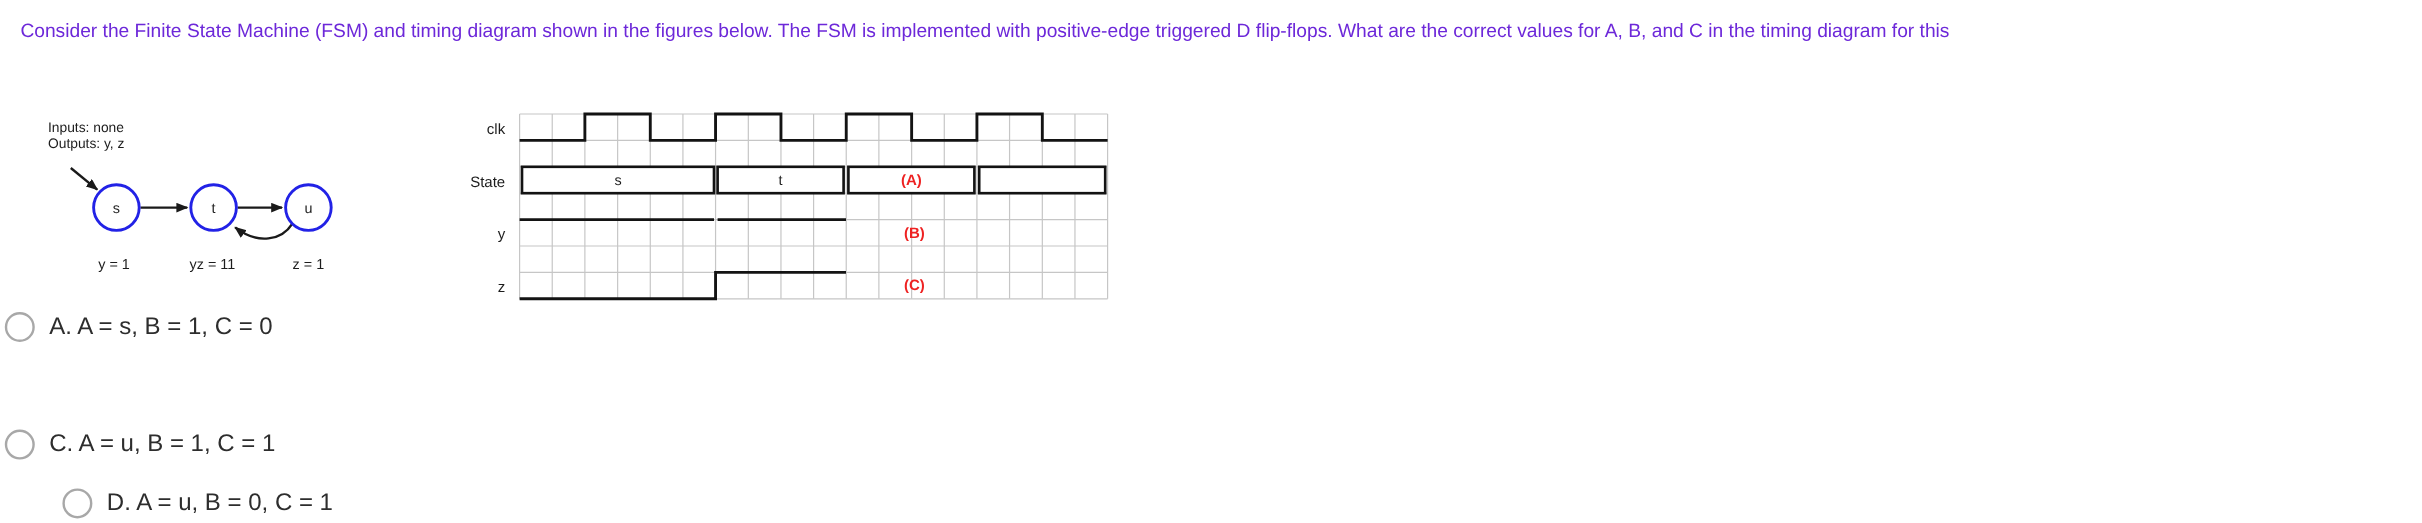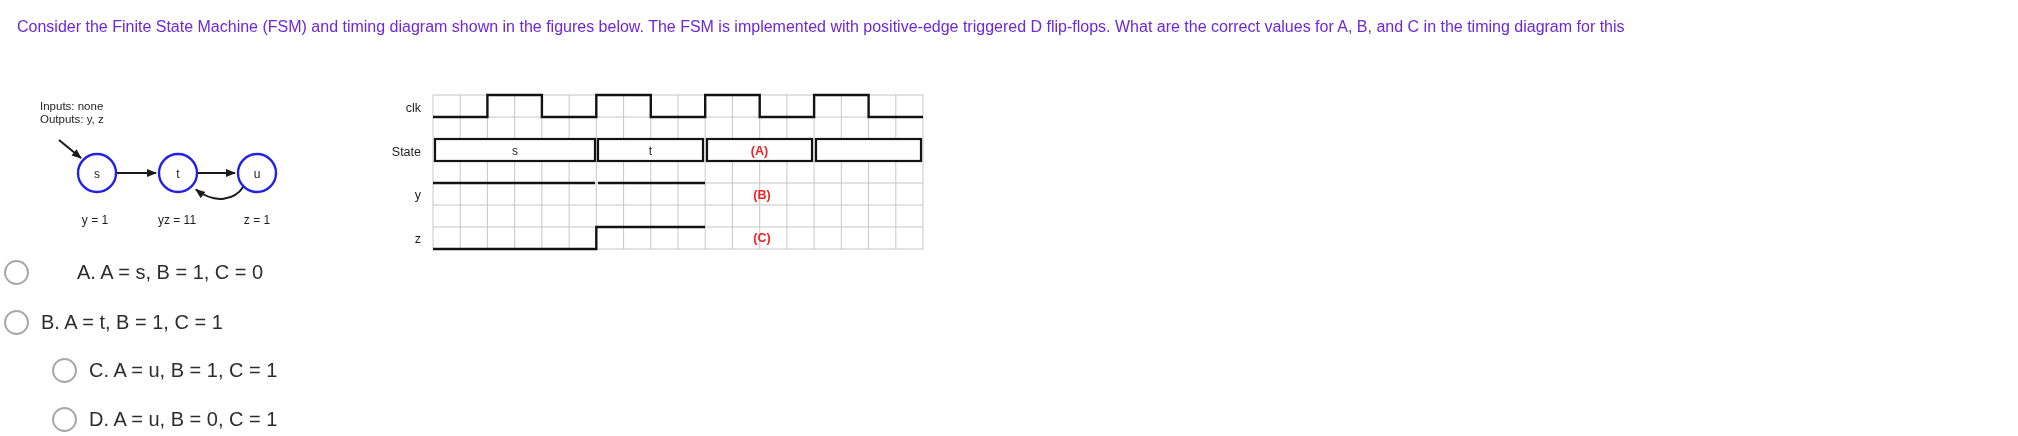--- a/index.html
+++ b/index.html
@@ -85,29 +85,25 @@
     <text class="fig-label" x="260.5" y="69.5" text-anchor="middle">t</text>
     <text class="red-label" x="369.5" y="69.5" text-anchor="middle">(A)</text>
 
     <path class="wave" d="M43 98H205M208 98H315"></path>
     <text class="red-label" x="372" y="113.5" text-anchor="middle">(B)</text>
 
     <path class="wave" d="M43 164H206.3V142H315"></path>
     <text class="red-label" x="372" y="156.5" text-anchor="middle">(C)</text>
   </svg>
 
-  <div class="option" style="top:259px;gap:36px;">
+  <div class="option" style="top:259px;">
     <div class="radio"></div>
     <div class="option-text">A. A = s, B = 1, C = 0</div>
   </div>
-  <div class="option" style="top:308.5px;">
-    <div class="radio"></div>
-    <div class="option-text">B. A = t, B = 1, C = 1</div>
-  </div>
-  <div class="option" style="top:357px;margin-left:48px;">
+  <div class="option" style="top:357px;">
     <div class="radio"></div>
     <div class="option-text">C. A = u, B = 1, C = 1</div>
   </div>
   <div class="option" style="top:405.5px;padding-left:48px;">
     <div class="radio"></div>
     <div class="option-text">D. A = u, B = 0, C = 1</div>
   </div>
 
 </div>
 

